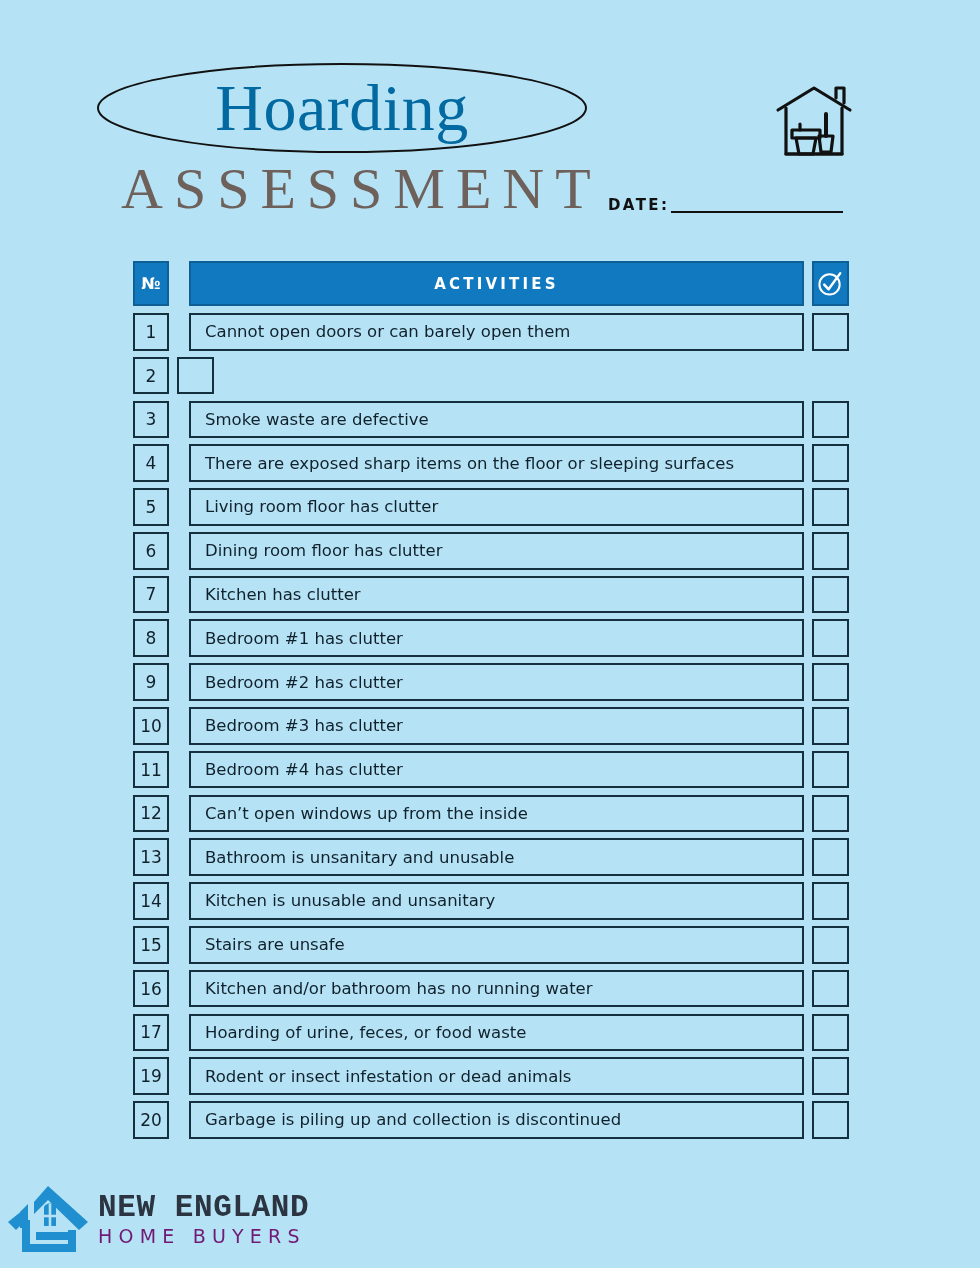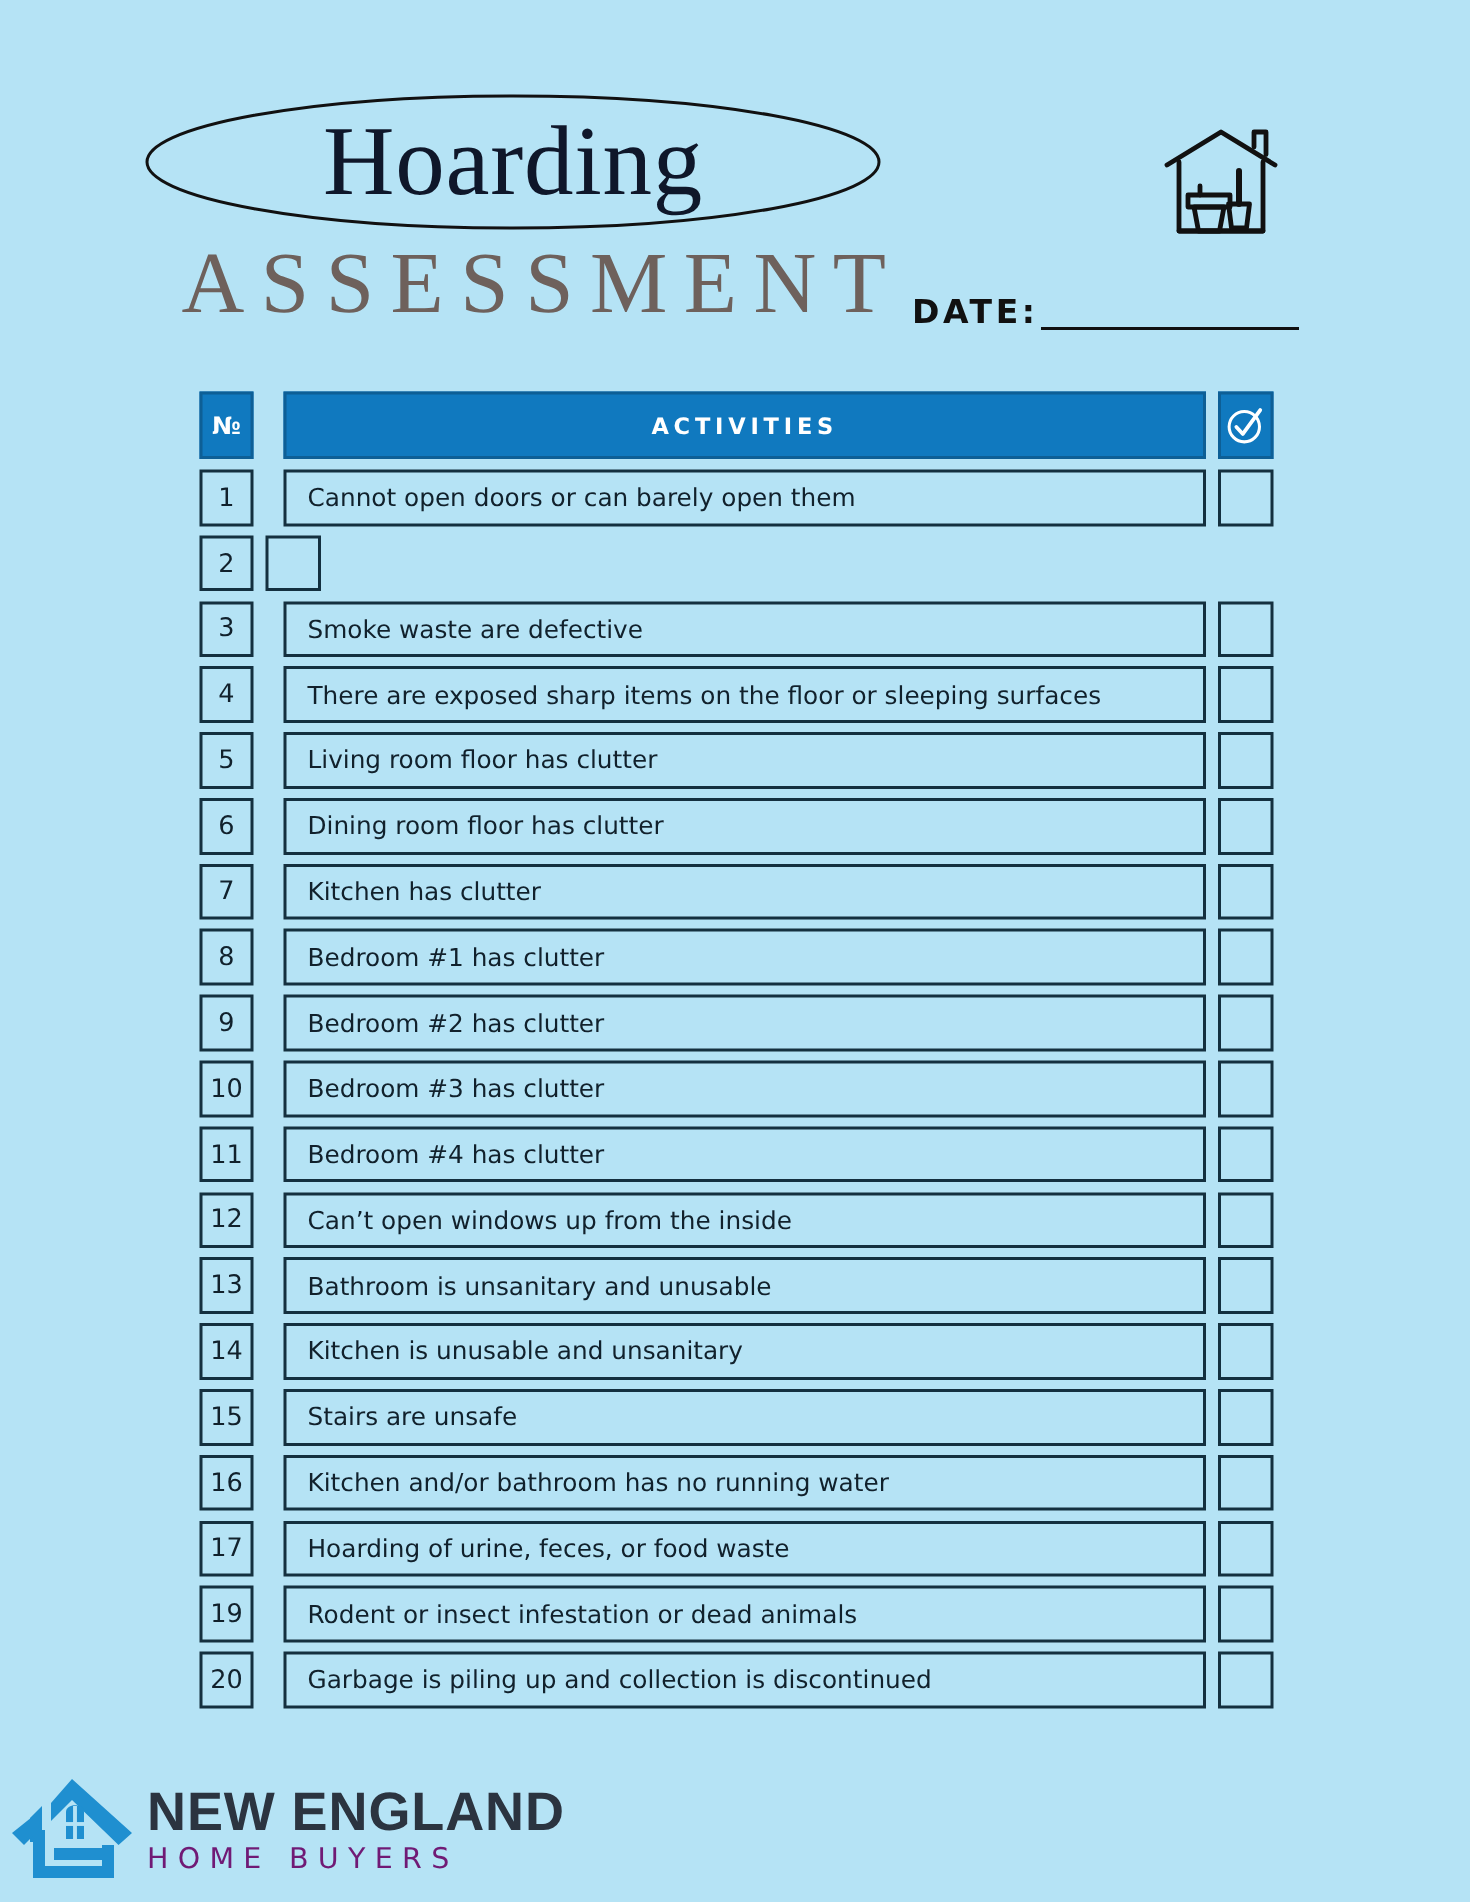--- a/index.html
+++ b/index.html
@@ -51,21 +51,21 @@
     position: absolute;
     left: 0;
     top: 0;
     width: 492px;
     height: 92px;
     line-height: 92px;
     text-align: center;
     font-family: "Liberation Serif", serif;
     font-size: 66px;
     font-weight: 400;
-    color: #0f172a;
+    color: #0369a1;
     letter-spacing: 0.5px;
   }
 
   .title-sub {
     margin-top: 6px;
     margin-left: 25px;
     font-family: "Liberation Serif", serif;
     font-size: 58px;
     font-weight: 400;
     letter-spacing: 11px;
@@ -76,21 +76,21 @@
   
   .date-row {
     position: absolute;
     left: 608px;
     top: 198px;
     display: flex;
     align-items: flex-end;
   }
   .date-label {
     font-family: "DejaVu Sans", sans-serif;
-    font-size: 22px;
+    font-size: 15px;
     font-weight: 700;
     letter-spacing: 2.4px;
     color: #111111;
     line-height: 1;
     padding-bottom: 2px;
   }
   .date-line {
     width: 172px;
     height: 0;
     border-bottom: 2.5px solid #111111;
@@ -200,22 +200,22 @@
   .logo-mark {
     width: 84px;
     height: 80px;
     flex: none;
   }
   .logo-text {
     margin-left: 8px;
     padding-bottom: 4px;
   }
   .logo-line1 {
-    font-family: Liberation Sans, sans-serif;
-    font-size: 36px;
+    font-family: Liberation Mono, monospace;
+    font-size: 31px;
     font-weight: 700;
     letter-spacing: 0.6px;
     color: #2b3440;
     line-height: 1.08;
   }
   .logo-line2 {
     font-family: "DejaVu Sans", sans-serif;
     font-size: 19px;
     font-weight: 400;
     letter-spacing: 6.2px;

